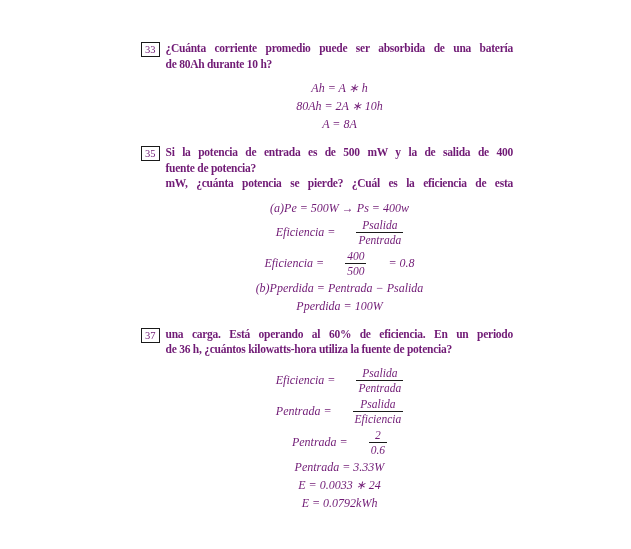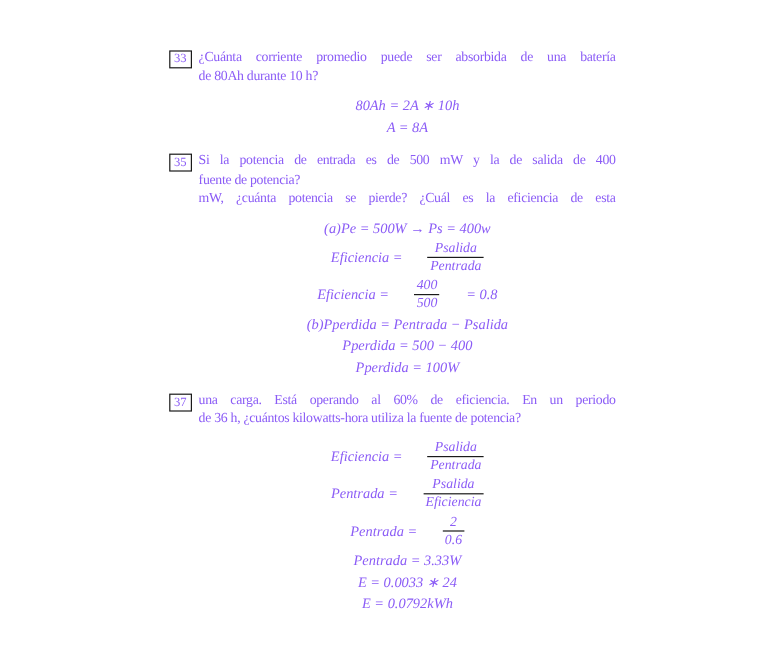--- a/index.html
+++ b/index.html
@@ -3,21 +3,21 @@
 <meta charset="utf-8">
 <style>
   html, body { margin: 0; padding: 0; }
   .page {
     position: relative;
     width: 631px;
     height: 549px;
     background: #ffffff;
     overflow: hidden;
     font-family: "Liberation Serif", serif;
-    color: #8b5cf6;
+    color: #701a75;
   }
   .content {
     position: absolute;
     left: 141px;
     top: 41px;
     width: 372px;
   }
   .problem { margin: 0 0 14px 0; }
   .problem-head { display: flex; align-items: flex-start; }
   .num-box {
@@ -25,21 +25,21 @@
     border: 1px solid #1a1a1a;
     font-size: 10.5px;
     line-height: 13px;
     padding: 0 3px;
     margin-top: 1px;
     font-weight: 400;
   }
   .statement {
     flex: 1;
     margin-left: 6px;
-    font-weight: 400;
+    font-weight: 700;
     font-size: 11.5px;
     line-height: 15.5px;
     letter-spacing: -0.25px;
   }
   .stmt-line { text-align: justify; }
   .stmt-line.jl { text-align-last: justify; }
   .equations {
     margin-left: 25px;
     margin-top: 10px;
     text-align: center;
@@ -68,20 +68,21 @@
 
     <div class="problem">
       <div class="problem-head">
         <span class="num-box">33</span>
         <div class="statement">
           <div class="stmt-line jl">¿Cuánta corriente promedio puede ser absorbida de una batería</div>
           <div class="stmt-line">de 80Ah durante 10 h?</div>
         </div>
       </div>
       <div class="equations">
+        <div class="eq-row">Ah = A ∗ h</div>
         <div class="eq-row">80Ah = 2A ∗ 10h</div>
         <div class="eq-row">A = 8A</div>
       </div>
     </div>
 
     <div class="problem">
       <div class="problem-head">
         <span class="num-box">35</span>
         <div class="statement">
           <div class="stmt-line jl">Si la potencia de entrada es de 500 mW y la de salida de 400</div>
@@ -91,21 +92,20 @@
       </div>
       <div class="equations">
         <div class="eq-row">(a)Pe = 500W → Ps = 400w</div>
         <div class="eq-row frac-row">
           <span class="eq-lhs">Eficiencia =</span><span class="frac"><span class="num">Psalida</span><span class="den">Pentrada</span></span>
         </div>
         <div class="eq-row frac-row">
           <span class="eq-lhs">Eficiencia =</span><span class="frac"><span class="num">400</span><span class="den">500</span></span><span class="eq-rhs">= 0.8</span>
         </div>
         <div class="eq-row">(b)Pperdida = Pentrada − Psalida</div>
-        <div class="eq-row">Pperdida = 500 − 400</div>
         <div class="eq-row">Pperdida = 100W</div>
       </div>
     </div>
 
     <div class="problem">
       <div class="problem-head">
         <span class="num-box">37</span>
         <div class="statement">
           <div class="stmt-line jl">una carga. Está operando al 60% de eficiencia. En un periodo</div>
           <div class="stmt-line">de 36 h, ¿cuántos kilowatts-hora utiliza la fuente de potencia?</div>

